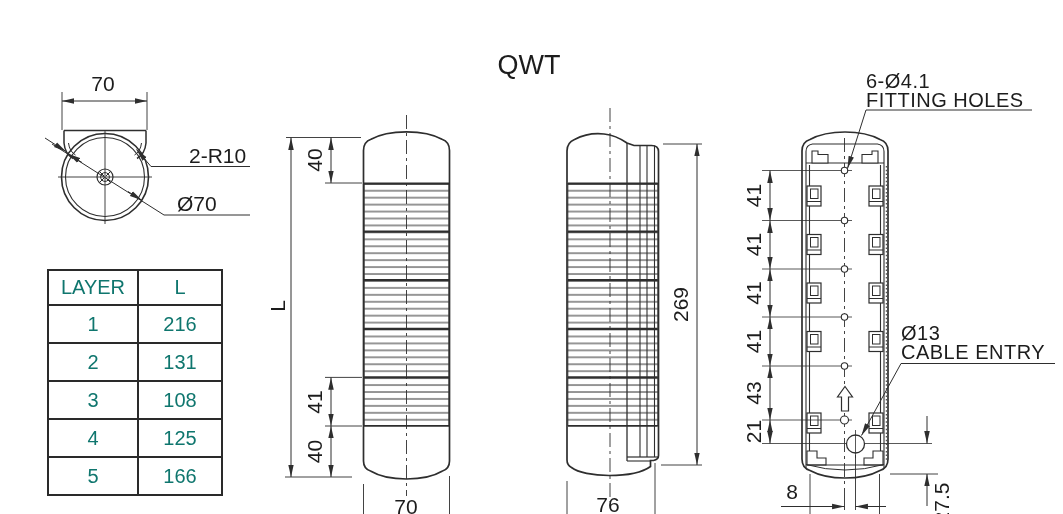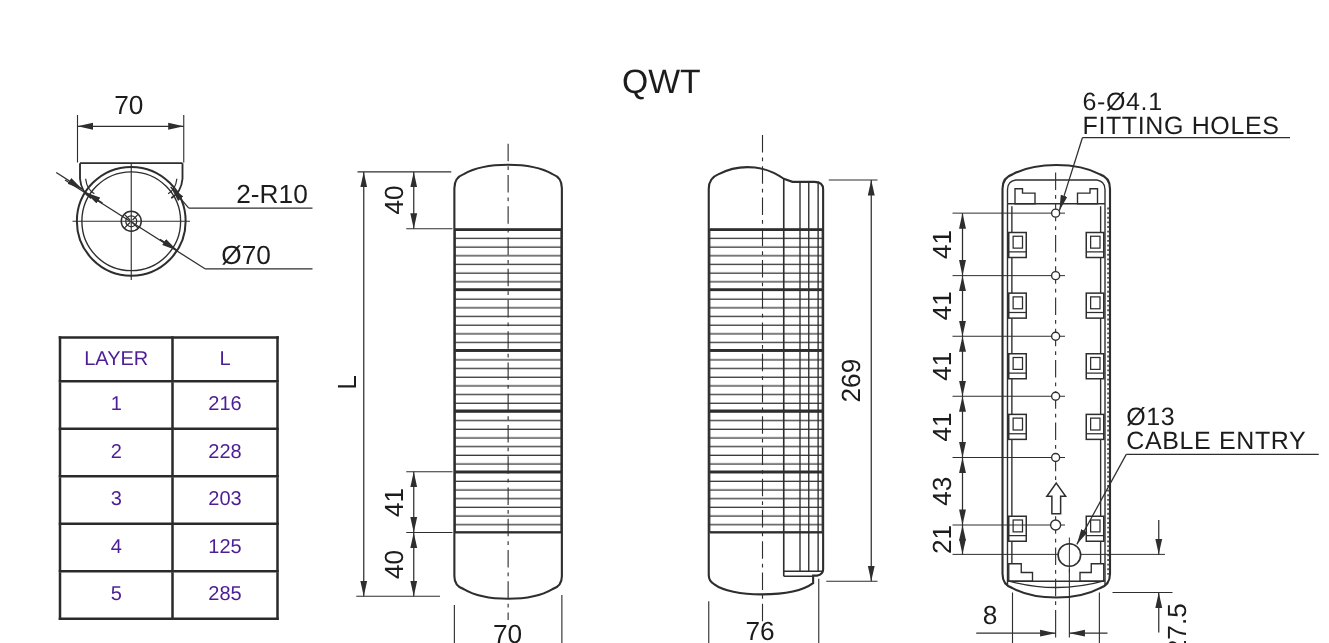--- a/index.html
+++ b/index.html
@@ -5,21 +5,21 @@
   html,body{margin:0;padding:0;background:#fff;}
   #stage{position:relative;width:1063px;height:514px;background:#fff;overflow:hidden;
          font-family:"Liberation Sans", sans-serif;color:#1c1c1c;margin-top:44px;}
   #drawing{position:absolute;left:0;top:0;}
   text{fill:#1c1c1c;font-family:"Liberation Sans", sans-serif;}
   .dimtxt{font-size:21px;}
   .notetxt{font-size:20px;letter-spacing:.5px;}
   .title{font-size:27px;}
   
   .layer-table-wrap{position:absolute;left:47px;top:225px;}
-  .layer-table{border-collapse:collapse;font-size:16px;color:#4c1d95;}
+  .layer-table{border-collapse:collapse;font-size:20px;color:#0f766e;}
   .layer-table th,.layer-table td{border:2px solid #2a2a2a;text-align:center;
       font-weight:normal;padding:0;}
   .layer-table th{width:88px;height:33px;}
   .layer-table td{height:36px;}
   .layer-table td:last-child,.layer-table th:last-child{width:82px;}
 </style>
 </head>
 <body>
 
 <div id="stage">
@@ -274,31 +274,31 @@
           <tr>
         <th>LAYER</th>
         <th>L</th>
       </tr>
       <tr>
         <td>1</td>
         <td>216</td>
       </tr>
       <tr>
         <td>2</td>
-        <td>228</td>
+        <td>131</td>
       </tr>
       <tr>
         <td>3</td>
-        <td>203</td>
+        <td>108</td>
       </tr>
       <tr>
         <td>4</td>
         <td>125</td>
       </tr>
       <tr>
         <td>5</td>
-        <td>285</td>
+        <td>166</td>
       </tr>
     </tbody>
       </table>
   </div>
 
 </div>
 
 </body></html>

